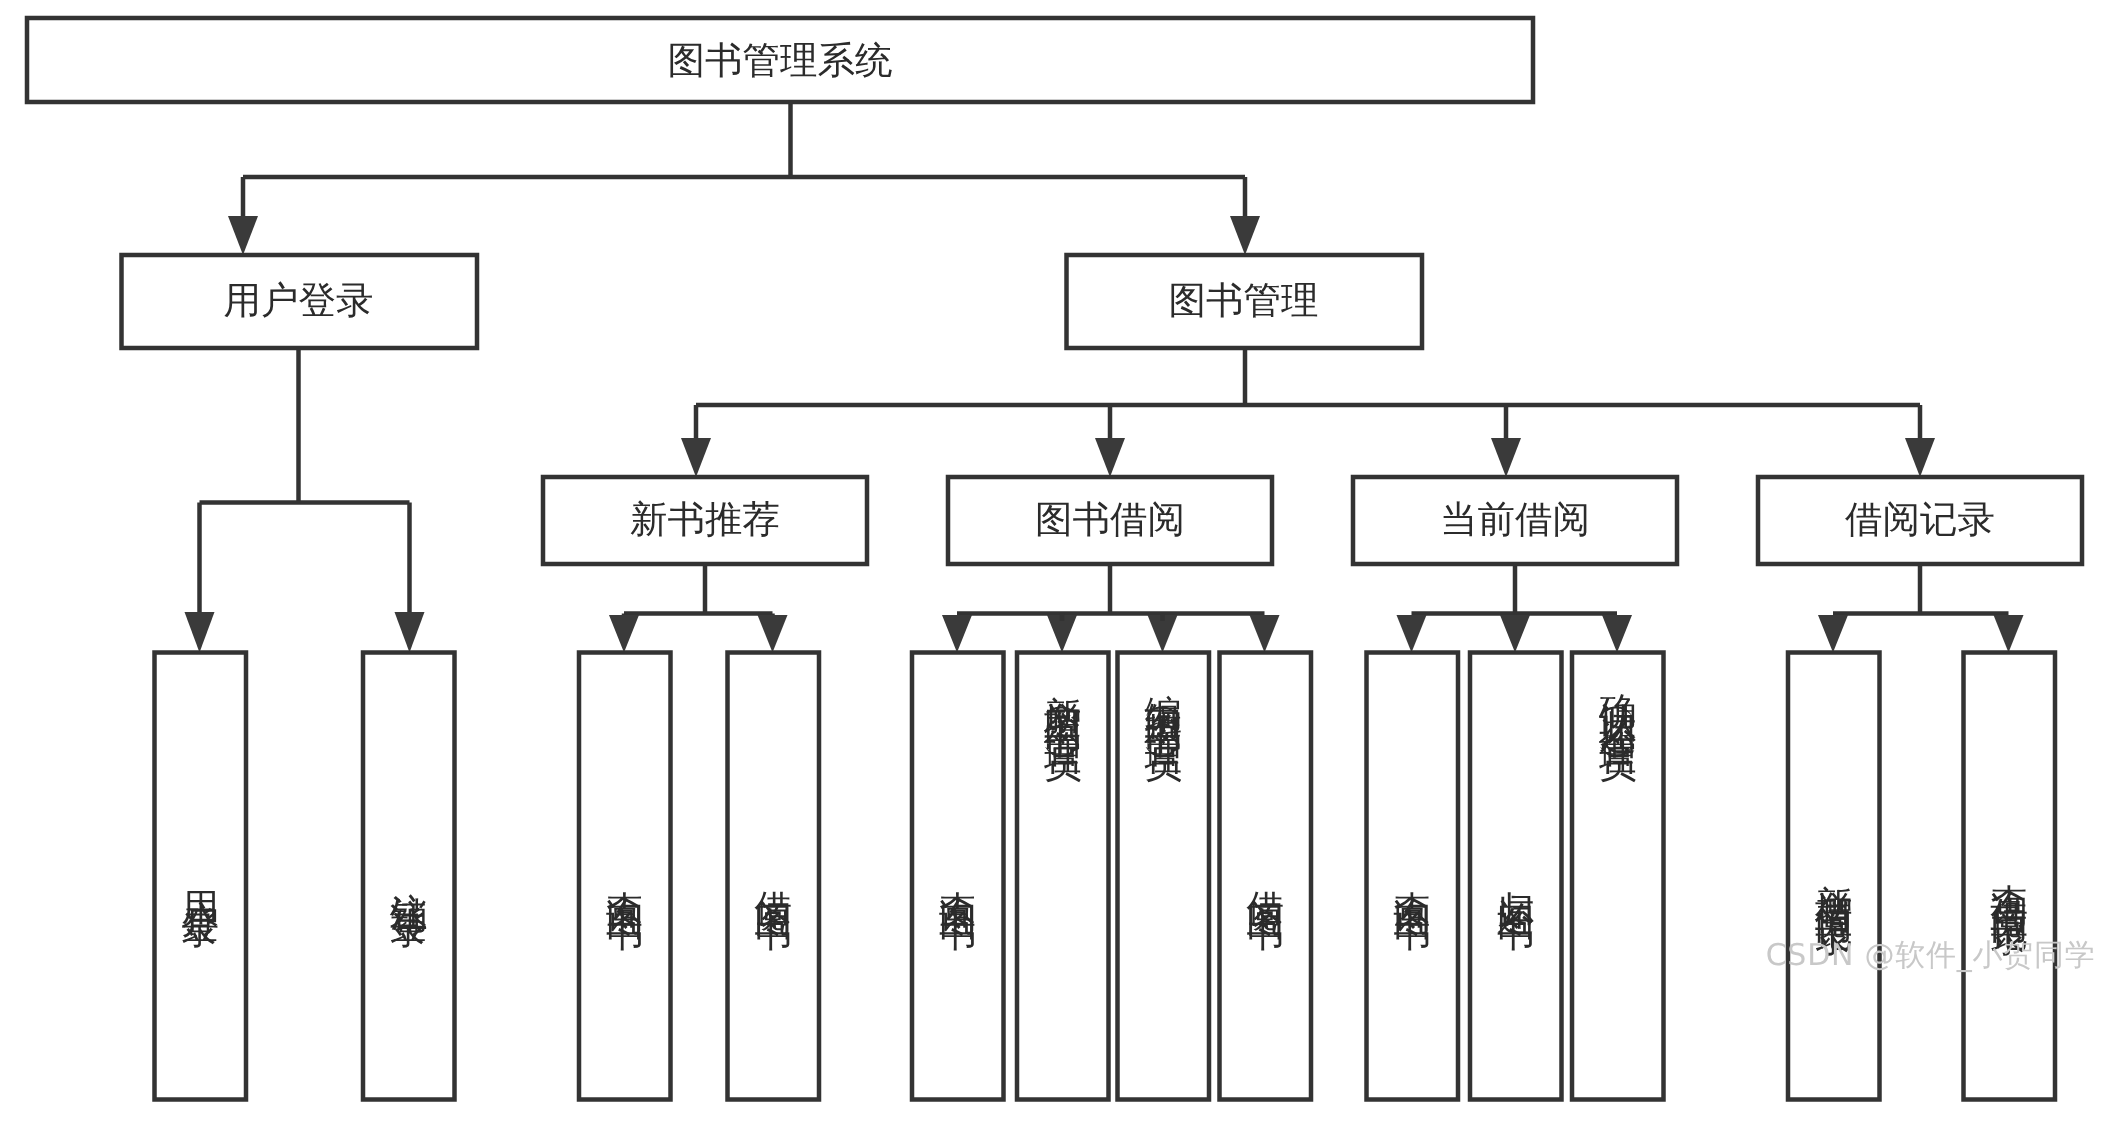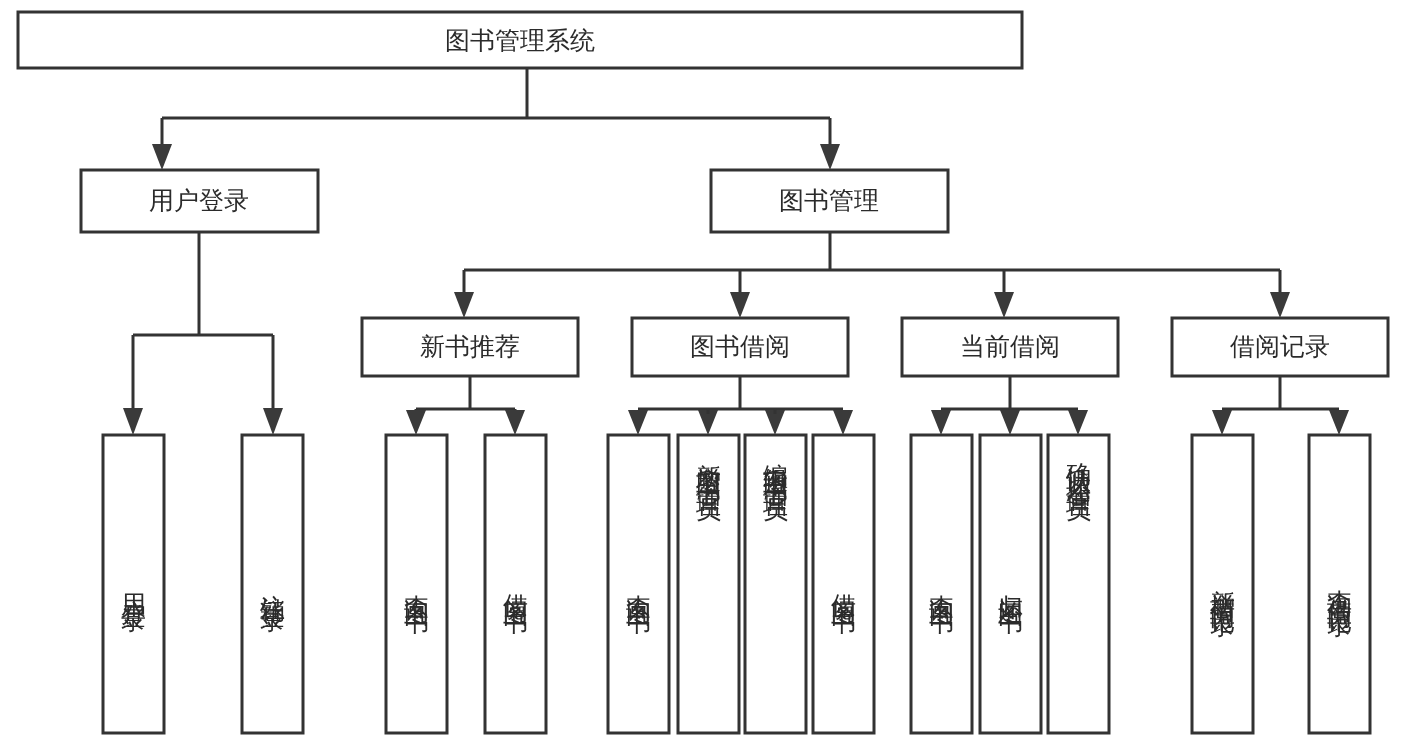--- a/index.html
+++ b/index.html
@@ -230,13 +230,14 @@
     <span class="leaf-label">确认归还（管理员）</span>
   </div>
 
   <div class="leaf-label-wrap" style="left:1192px; top:435px; width:61px; height:298px;">
     <span class="leaf-label">新增借阅记录</span>
   </div>
   <div class="leaf-label-wrap" style="left:1309px; top:435px; width:61px; height:298px;">
     <span class="leaf-label">查询借阅记录</span>
   </div>
 
+  <div class="watermark">CSDN @软件_小贺同学</div>
 </div>
 
 </body></html>

